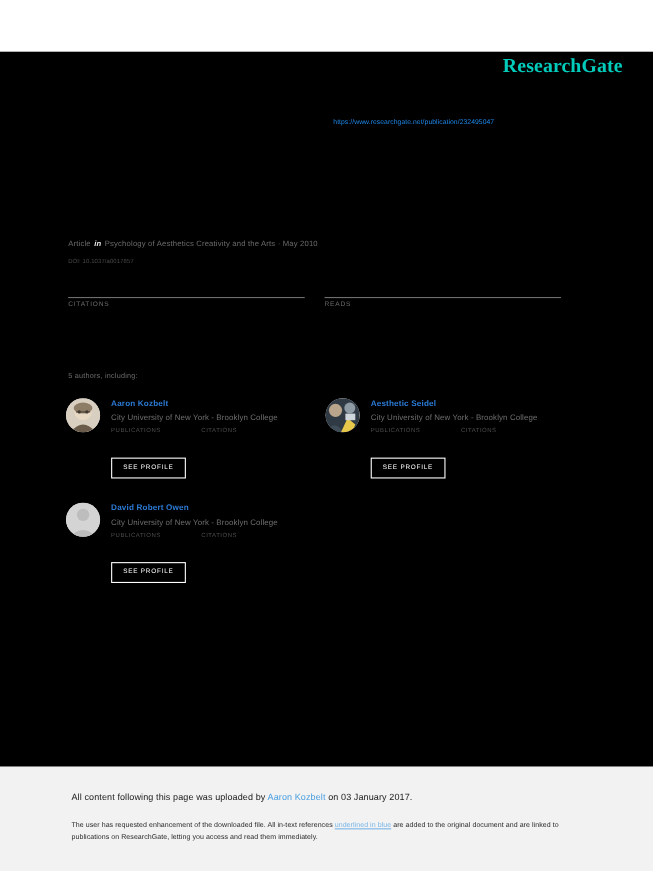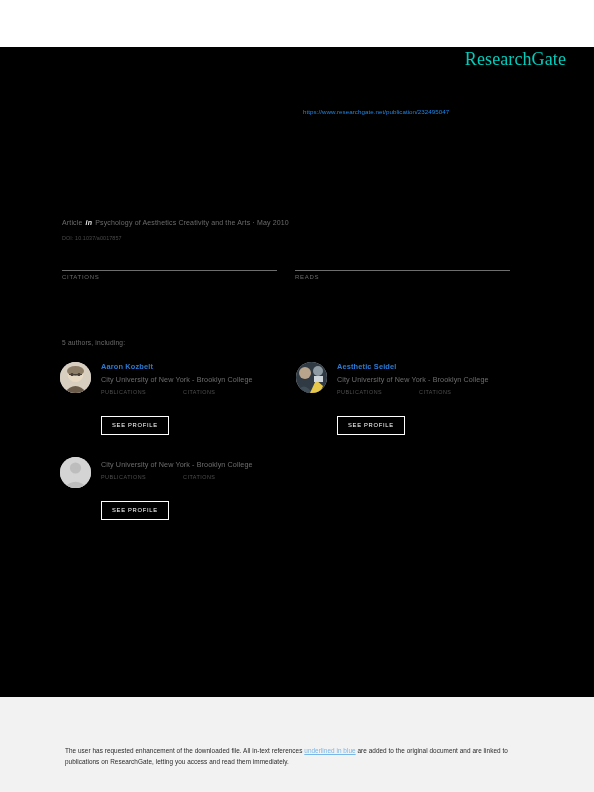--- a/index.html
+++ b/index.html
@@ -13,21 +13,21 @@
 
   
   .band-top-white{position:absolute;left:0;top:0;width:594px;height:47px;background:#ffffff;}
   .band-black{position:absolute;left:0;top:47px;width:594px;height:650px;background:#000000;}
   .band-footer{position:absolute;left:0;top:697px;width:594px;height:95px;background:#f2f2f2;}
 
   
   .rg-logo{
     position:absolute;right:28px;top:49px;
     font-family:"Liberation Serif", serif;
-    font-size:18px;font-weight:400;letter-spacing:.1px;
+    font-size:18px;font-weight:700;letter-spacing:.1px;
     color:#00ccbc;white-space:nowrap;
   }
 
   
   .rg-url{
     position:absolute;left:303px;top:108px;
     font-size:6.2px;color:#1f87e8;white-space:nowrap;letter-spacing:.05px;
   }
 
   
@@ -213,33 +213,37 @@
 
   <div class="author" id="author-2">
     <div class="avatar">
       <svg width="31" height="31" viewBox="0 0 31 31">
         <rect width="31" height="31" fill="#d4d4d4"></rect>
         <circle cx="15.5" cy="11" r="5.6" fill="#bdbdbd"></circle>
         <path d="M3.5 31 Q15.5 18.5 27.5 31 Z" fill="#bdbdbd"></path>
       </svg>
     </div>
     <div class="author-body">
+      <div class="author-name">David Robert Owen</div>
       <div class="author-affil">City University of New York - Brooklyn College</div>
     </div>
     <div class="metrics">
       <div class="metric m0">
         <div class="mnum hidden-text"></div>
         <div class="mlbl">PUBLICATIONS</div>
       </div>
       <div class="metric m1">
         <div class="mnum hidden-text"></div>
         <div class="mlbl">CITATIONS</div>
       </div>
     </div>
     <div class="see-profile">SEE PROFILE</div>
   </div>
 
+  <div class="foot-main">
+    <span>All content following this page was uploaded by </span><a href="#">Aaron Kozbelt</a><span> on 03 January 2017.</span>
+  </div>
 
   <div class="foot-sub">
     <span>The user has requested enhancement of the downloaded file. All in-text references </span><span class="ul-blue">underlined in blue</span><span> are added to the original document and are linked to publications on ResearchGate, letting you access and read them immediately.</span>
   </div>
 
 </div>
 
 </body></html>

